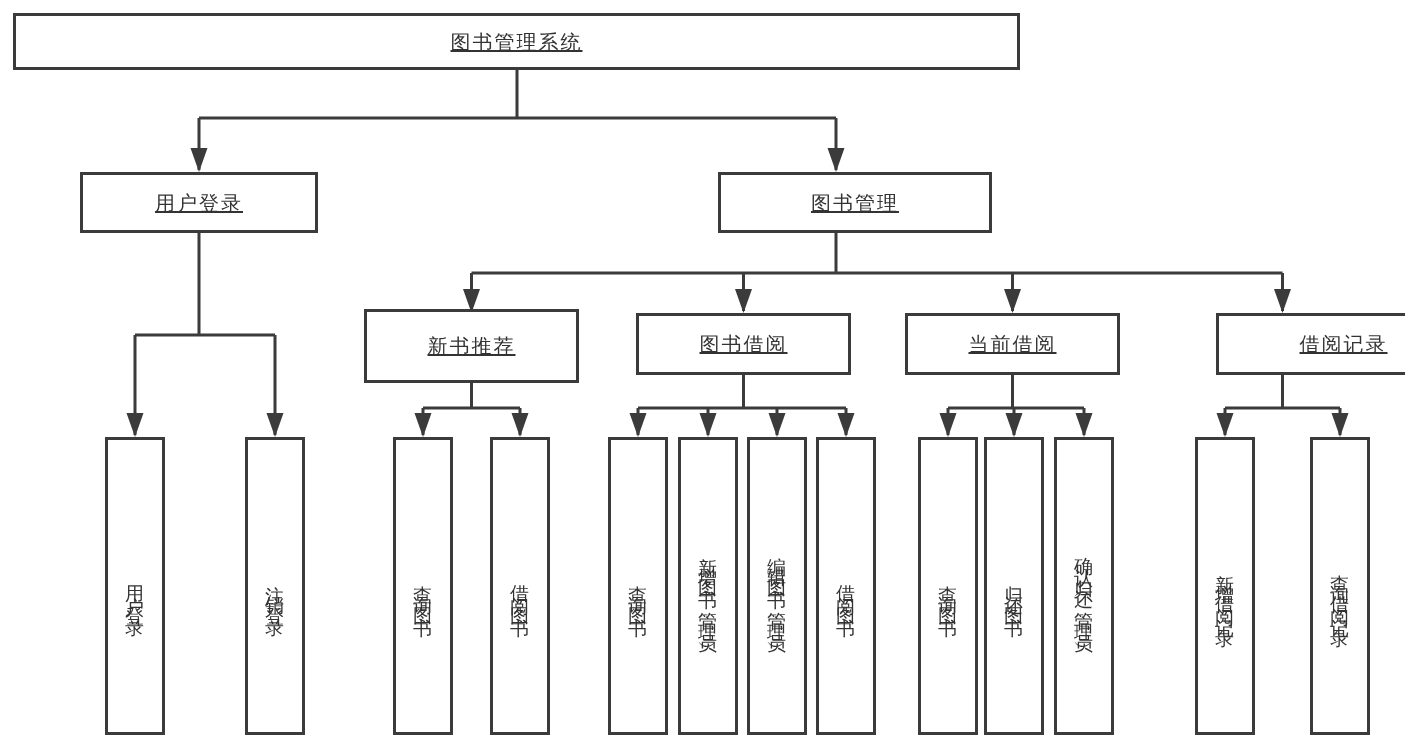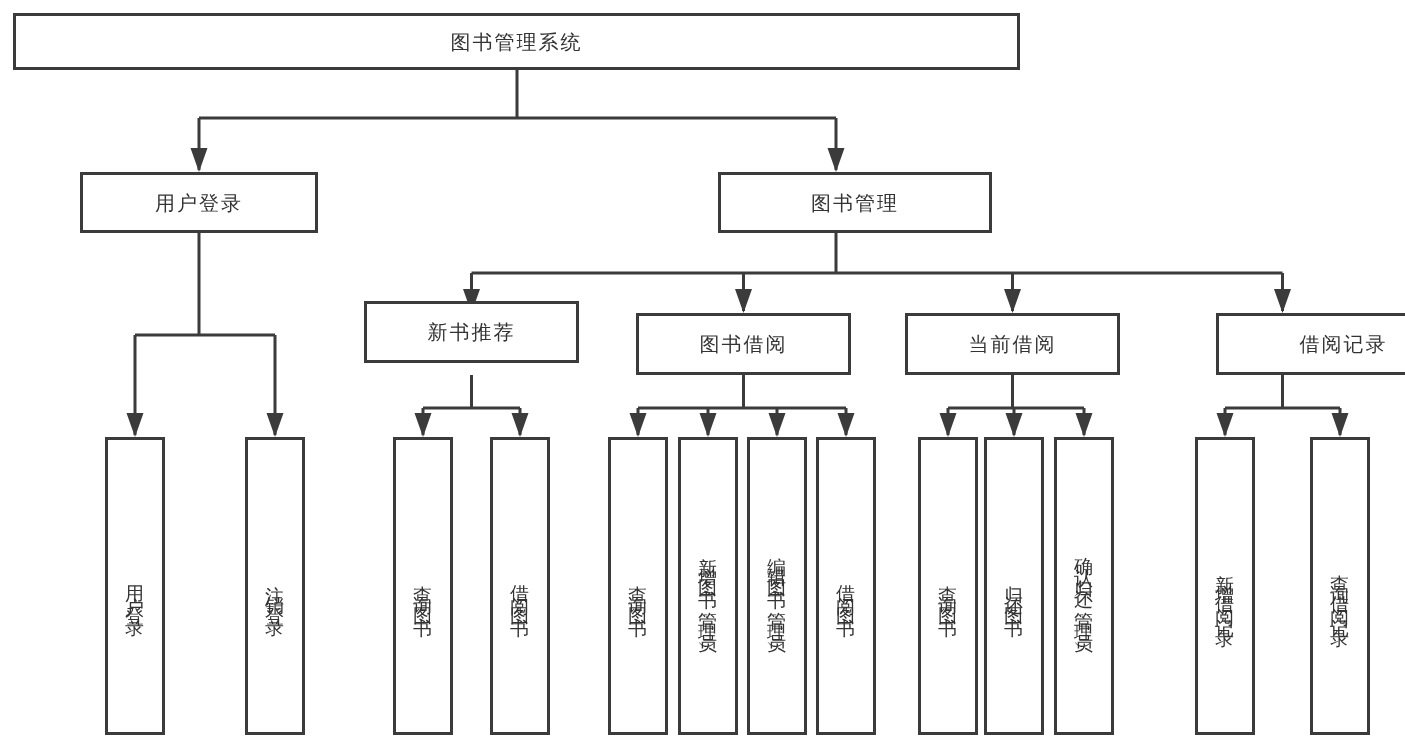--- a/index.html
+++ b/index.html
@@ -15,21 +15,21 @@
     position:absolute;
     background:#ffffff;
     border:3px solid #3b3b3b;
     box-sizing:border-box;
     display:flex;
     align-items:center;
     justify-content:center;
     color:#333333;
     z-index:2;
   }
-  .hbox{font-size:20px;letter-spacing:2px;line-height:1;}
+  .hbox{font-size:20px;letter-spacing:2px;line-height:1;text-decoration:underline;}
   .root{font-size:20px;}
   .vbox{
     writing-mode:vertical-rl;
     text-orientation:mixed;
     font-size:19px;
     letter-spacing:11px;
     line-height:1;
     text-indent:11px; 
   }
   .watermark{
@@ -91,21 +91,21 @@
       <polygon points="1216.5,413 1233.5,413 1225,437"></polygon>
       <polygon points="1331.5,413 1348.5,413 1340,437"></polygon>
     </g>
   </svg>
 
   <div class="box hbox root" style="left:13px;top:13px;width:1007px;height:57px;">图书管理系统</div>
 
   <div class="box hbox" style="left:80px;top:172px;width:238px;height:61px;">用户登录</div>
   <div class="box hbox" style="left:718px;top:172px;width:274px;height:61px;">图书管理</div>
 
-  <div class="box hbox" style="left:364px;top:301px;width:215px;height:62px;">新书推荐</div>
+  <div class="box hbox" style="left:364px;top:309px;width:215px;height:74px;">新书推荐</div>
   <div class="box hbox" style="left:636px;top:313px;width:215px;height:62px;">图书借阅</div>
   <div class="box hbox" style="left:905px;top:313px;width:215px;height:62px;">当前借阅</div>
   <div class="box hbox" style="left:1175px;top:313px;width:255px;height:62px;margin-left:41px;">借阅记录</div>
 
   <div class="box vbox" style="left:105px;top:437px;width:60px;height:298px;">用户登录</div>
   <div class="box vbox" style="left:245px;top:437px;width:60px;height:298px;">注销登录</div>
 
   <div class="box vbox" style="left:393px;top:437px;width:60px;height:298px;">查询图书</div>
   <div class="box vbox" style="left:490px;top:437px;width:60px;height:298px;">借阅图书</div>
 

